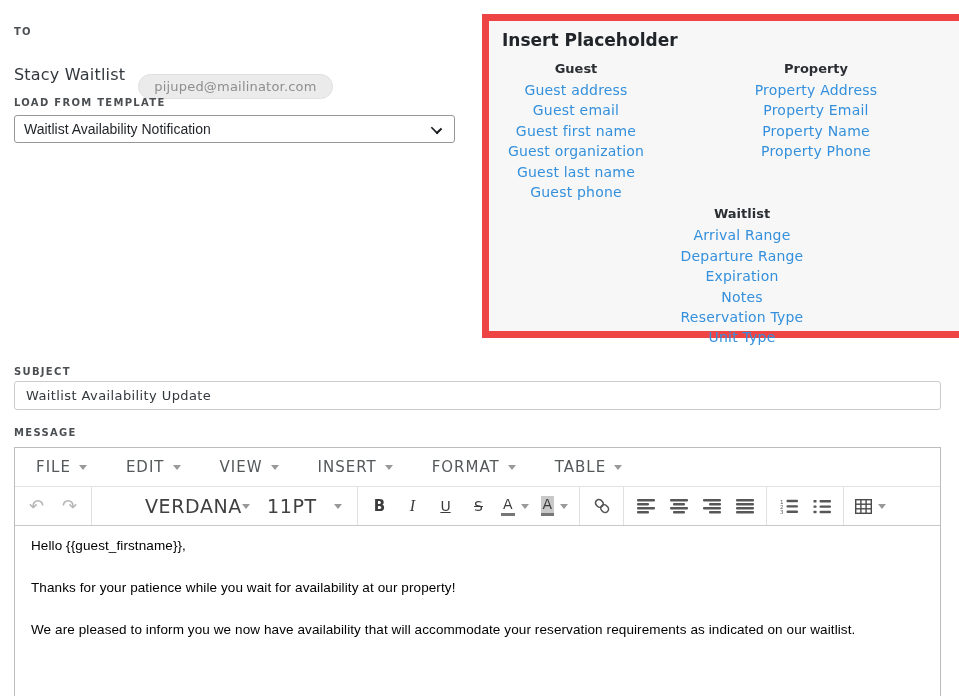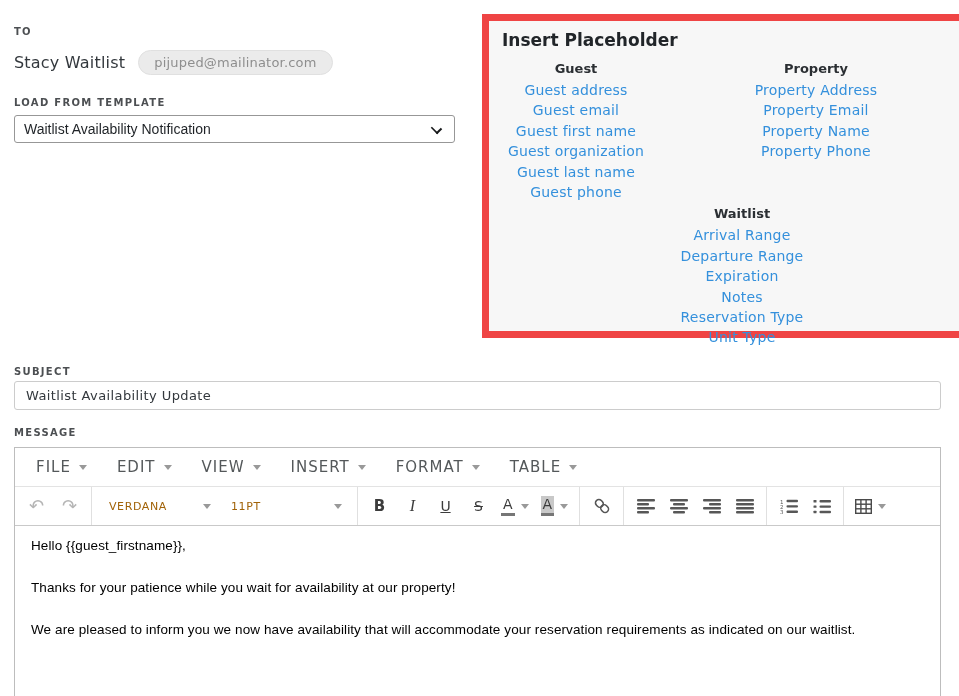--- a/index.html
+++ b/index.html
@@ -8,21 +8,21 @@
   .abs { position: absolute; }
 
   
   .field-label { font-size: 10px; font-weight: 700; letter-spacing: 1.3px;
     color: #4c4f52; text-transform: uppercase; }
 
   
   .recipient-row { left: 14px; top: 50px; display: flex; align-items: center; gap: 13px; }
   .recipient-name { font-size: 16px; color: #33383d; letter-spacing: 0.2px; }
   .email-pill { background: #ebebeb; border: 1px solid #e0e0e0; border-radius: 13px;
-    padding: 4px 15px; font-size: 13px; color: #8e8e8e; letter-spacing: 0.2px; }
+    padding: 4px 15px; font-size: 13px; color: #8e8e8e; letter-spacing: 0.2px; margin-top: 24px; }
 
   
   .select-box { left: 14px; top: 115px; width: 441px; height: 28px;
     border: 1px solid #979797; border-radius: 3px; background: #fff;
     display: flex; align-items: center; padding: 0 30px 0 9px; cursor: pointer; }
   .select-text { font-size: 14px; color: #1f2327; font-family: "Liberation Sans", sans-serif; }
   .select-chevron { position: absolute; right: 13px; top: 8px; width: 9px; height: 9px;
     border-right: 2px solid #16181a; border-bottom: 2px solid #16181a;
     transform: rotate(45deg) scale(1,0.8); }
 
@@ -42,38 +42,38 @@
   
   .subject-input { left: 14px; top: 381px; width: 927px; height: 29px;
     border: 1px solid #ccc; border-radius: 3px; padding: 0 11px;
     font-size: 13px; color: #33383d; letter-spacing: 0.4px;
     font-family: "DejaVu Sans", sans-serif; outline: none; }
 
   
   .editor { left: 14px; top: 447px; width: 927px; height: 260px;
     border: 1px solid #bdbdbd; background: #fff; display: flex; flex-direction: column; }
   .menubar { height: 39px; display: flex; align-items: center; padding-left: 21px;
-    border-bottom: 1px solid #e3e3e3; gap: 30px; flex: none; }
+    border-bottom: 1px solid #e3e3e3; gap: 39px; flex: none; }
   .menu-item { display: flex; align-items: center; gap: 8px; cursor: pointer; }
   .menu-label { font-size: 15px; color: #54585a; letter-spacing: 1px; }
   .caret { width: 0; height: 0; border-left: 4px solid transparent;
     border-right: 4px solid transparent; border-top: 5px solid #999; }
 
   .toolbar { height: 39px; display: flex; align-items: stretch;
     border-bottom: 1px solid #c9c9c9; flex: none; }
   .tb-group { display: flex; align-items: center; padding: 0 5px; }
   .tb-group + .tb-group { border-left: 1px solid #e0e0e0; }
   .tb-btn { width: 33px; height: 100%; display: flex; align-items: center;
     justify-content: center; cursor: pointer; }
   .tb-btn-wide { width: auto; padding: 0 6px; gap: 6px; }
   .undo-glyph { font-size: 18px; color: #b5b5b5; line-height: 1; }
   .combo { height: 100%; display: flex; align-items: center; cursor: pointer; }
   .combo-family { width: 122px; padding: 0 8px 0 12px; justify-content: space-between; }
   .combo-size { width: 133px; padding: 0 10px 0 12px; justify-content: space-between; }
-  .combo-label { font-size: 11px; color: #a16207; letter-spacing: 0.6px; }
+  .combo-label { font-size: 19px; color: #404040; letter-spacing: 0.6px; margin-left: 36px; }
   .glyph-b { font-size: 15px; font-weight: 700; color: #3c3c3c; }
   .glyph-i { font-size: 16px; font-style: italic; color: #3c3c3c;
     font-family: "Liberation Serif", serif; }
   .glyph-u { font-size: 14px; color: #3c3c3c; text-decoration: underline; }
   .glyph-s { font-size: 14px; color: #3c3c3c; text-decoration: line-through; }
   .glyph-a { font-size: 14px; color: #3c3c3c; border-bottom: 3px solid #767676;
     padding: 0 2px; line-height: 1.2; }
   .glyph-a-bg { background: #c8c8c8; }
   .icon-svg { display: block; }
 

